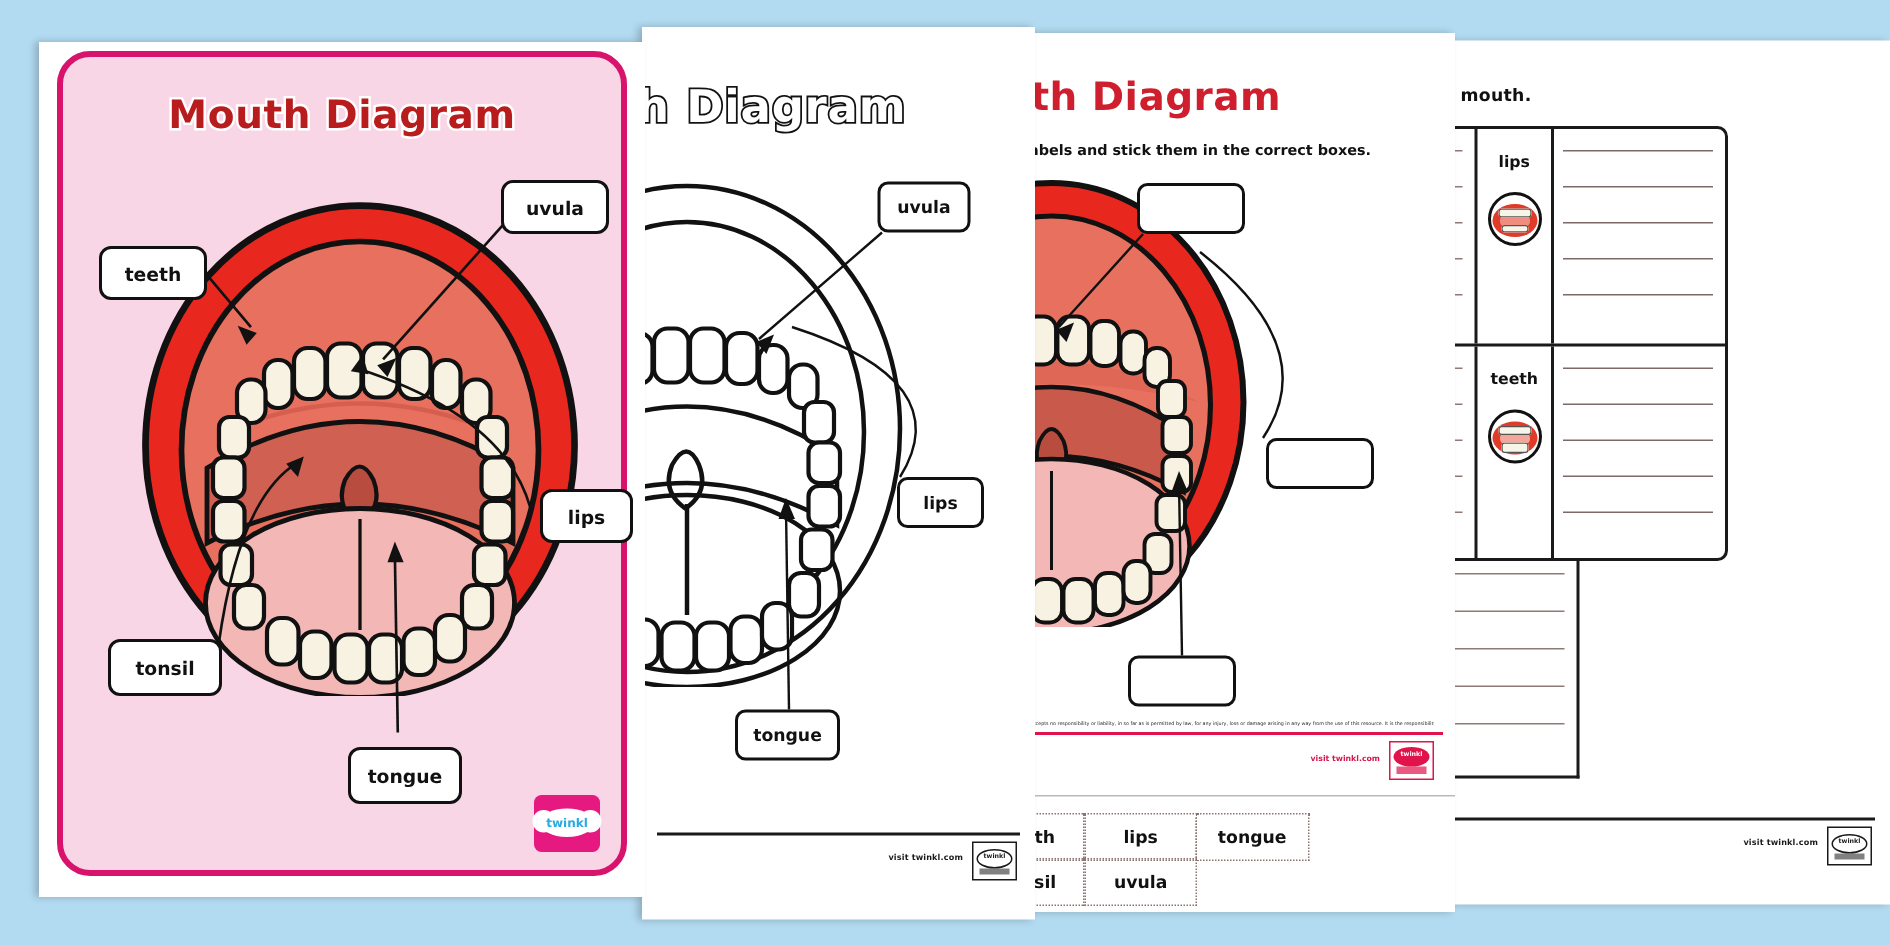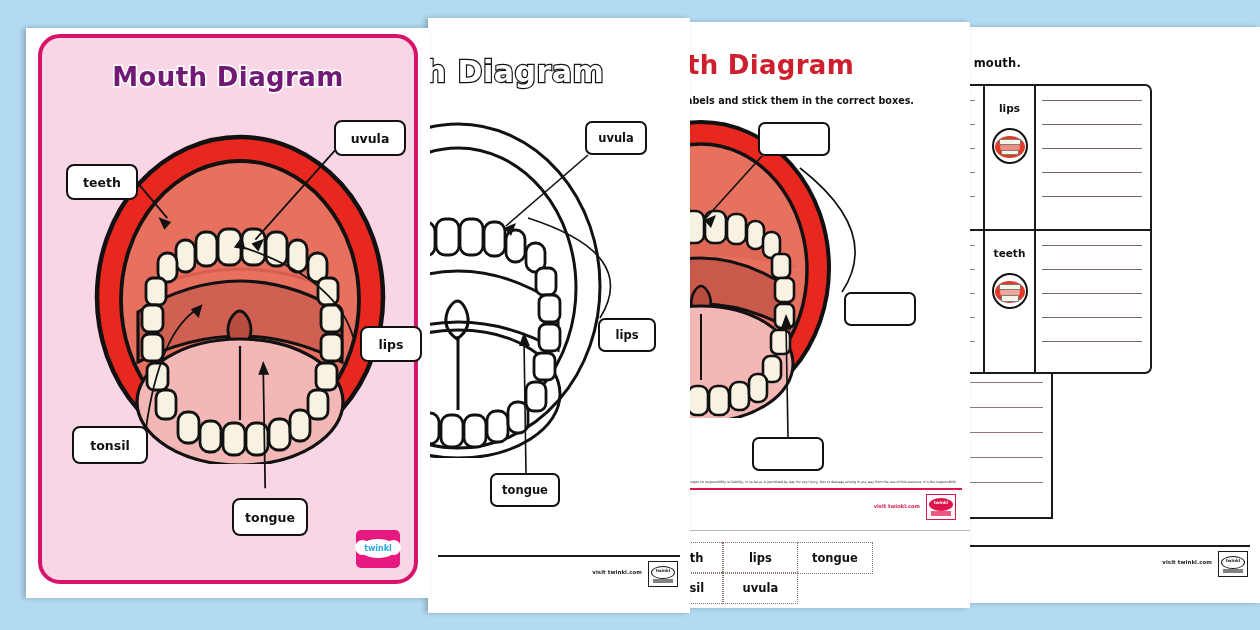--- a/index.html
+++ b/index.html
@@ -185,21 +185,21 @@
 
   
   #sheet1 { left: 26px; top: 28px; width: 404px; height: 570px; background: #fff; }
   .card {
     position: absolute; left: 12px; top: 6px; right: 12px; bottom: 14px;
     background: #f9d6e6; border: 4.5px solid #d8136b; border-radius: 22px;
   }
   .card-title {
     position: absolute; left: 0; right: 0; top: 24px; text-align: center;
     font-family: "DejaVu Sans", sans-serif;
-    font-size: 26px; font-weight: 700; color: #701a75;
+    font-size: 26px; font-weight: 700; color: #b91c1c;
     -webkit-text-stroke: 3.2px #fff; paint-order: stroke fill;
     letter-spacing: .4px;
   }
   .card .lblbox {
     position: absolute; background: #fff; border: 2.2px solid #111; border-radius: 8px;
     display: flex; align-items: center; justify-content: center;
     font-family: "DejaVu Sans", sans-serif; font-size: 12.5px; font-weight: 700; color: #111;
     z-index: 4;
   }
   .card .lb-teeth  { left: 24px;  top: 126px; width: 72px; height: 36px; }

